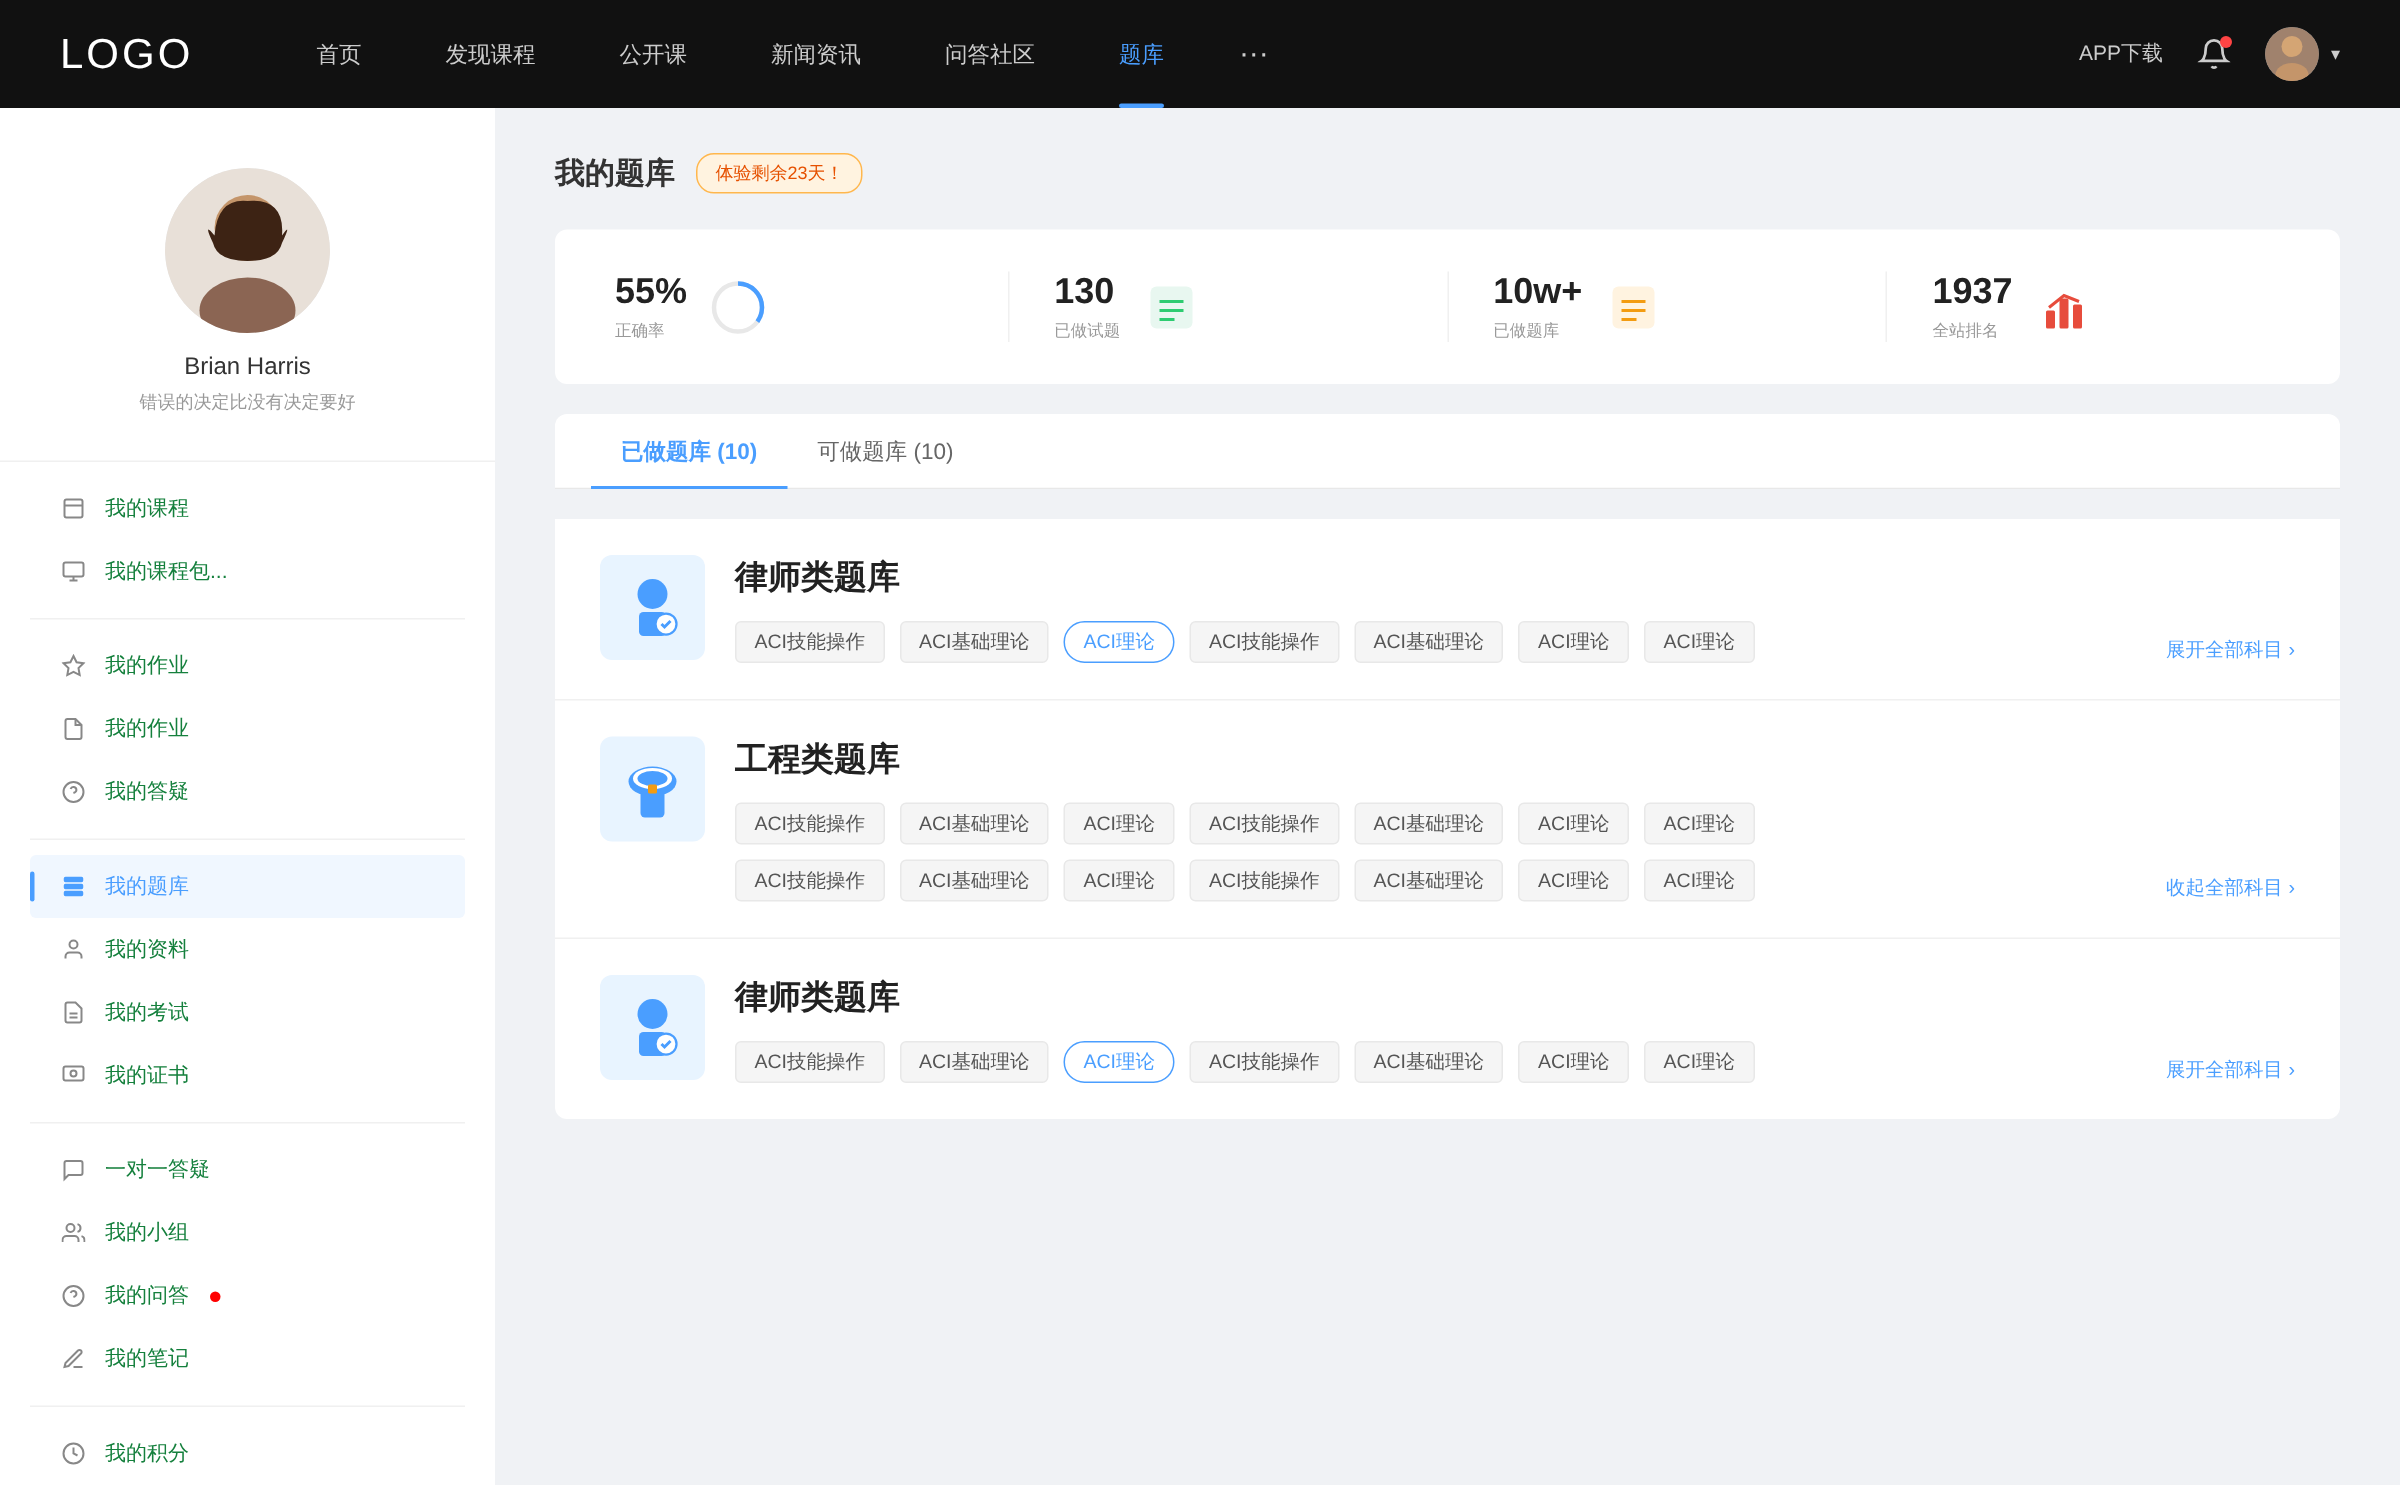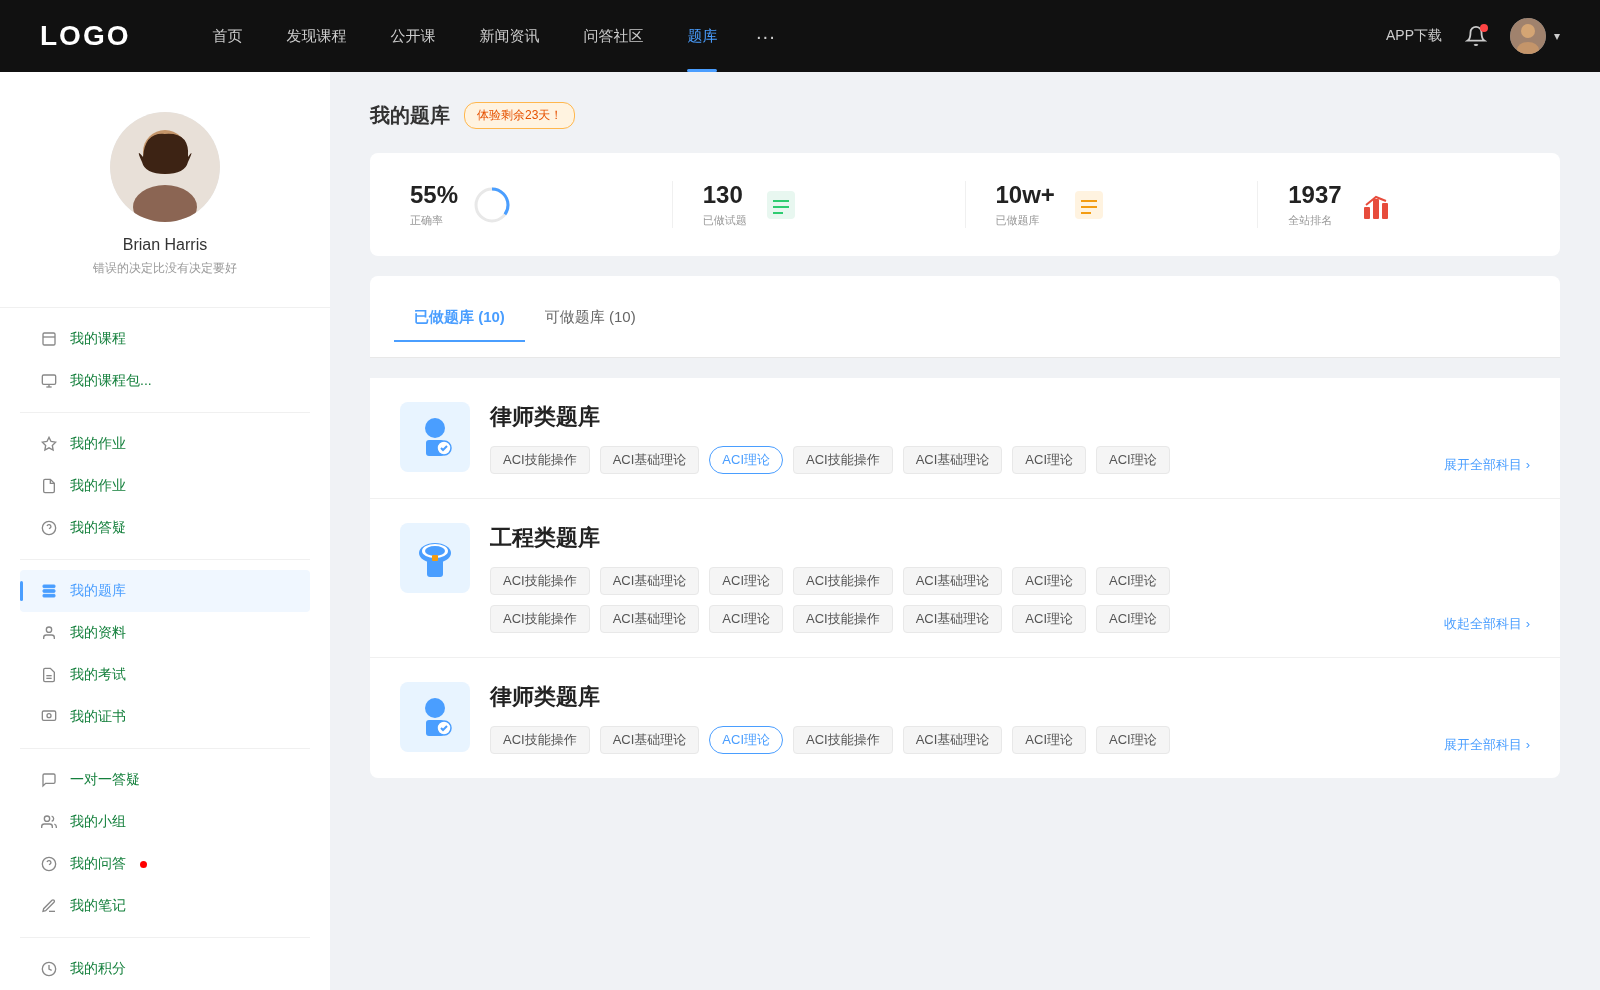--- a/index.html
+++ b/index.html
@@ -1,21 +1,21 @@
 <!DOCTYPE html>
 <html><head>
   <meta charset="utf-8">
   <style>
     * { margin: 0; padding: 0; box-sizing: border-box; }
     body { font-family: -apple-system, BlinkMacSystemFont, 'PingFang SC', 'Microsoft YaHei', sans-serif; background: #f0f2f5; width: 1600px; min-height: 990px; overflow-x: hidden; }
 
     
     .header { background: #111; height: 72px; display: flex; align-items: center; padding: 0 40px; position: relative; }
-    .logo { color: white; font-size: 28px; font-weight: bold; letter-spacing: 2px; margin-right: 60px; }
-    .nav { display: flex; gap: 0; }
+    .logo { color: white; font-size: 28px; font-weight: normal; letter-spacing: 2px; margin-right: 60px; }
+    .nav { display: flex; gap: 12px; }
     .nav-item { color: #ccc; font-size: 15px; padding: 0 22px; height: 72px; display: flex; align-items: center; cursor: pointer; position: relative; }
     .nav-item.active { color: #4a9eff; }
     .nav-item.active::after { content: ''; position: absolute; bottom: 0; left: 50%; transform: translateX(-50%); width: 30px; height: 3px; background: #4a9eff; border-radius: 2px; }
     .nav-dots { color: #ccc; font-size: 20px; padding: 0 16px; cursor: pointer; }
     .header-right { margin-left: auto; display: flex; align-items: center; gap: 20px; }
     .app-download { color: #ccc; font-size: 14px; cursor: pointer; }
     .bell-icon { width: 28px; height: 28px; display: flex; align-items: center; justify-content: center; cursor: pointer; position: relative; }
     .bell-dot { position: absolute; top: 2px; right: 2px; width: 8px; height: 8px; background: #ff4444; border-radius: 50%; }
     .avatar-container { display: flex; align-items: center; gap: 8px; cursor: pointer; }
     .avatar-img { width: 36px; height: 36px; border-radius: 50%; background: #888; overflow: hidden; display: flex; align-items: center; justify-content: center; }
@@ -50,21 +50,21 @@
 
     
     .stats-card { background: white; border-radius: 8px; padding: 28px 40px; margin-bottom: 20px; display: flex; gap: 0; }
     .stat-item { flex: 1; display: flex; align-items: center; gap: 14px; border-right: 1px solid #f0f0f0; padding-right: 30px; margin-right: 30px; }
     .stat-item:last-child { border-right: none; padding-right: 0; margin-right: 0; }
     .stat-number { font-size: 24px; font-weight: 700; color: #222; }
     .stat-label { font-size: 11px; color: #999; margin-top: 4px; font-family: Liberation Serif, serif; }
     .stat-icon { width: 40px; height: 40px; display: flex; align-items: center; justify-content: center; }
 
     
-    .tabs { display: flex; gap: 0; margin-bottom: 20px; border-bottom: 1px solid #e8e8e8; background: white; border-radius: 8px 8px 0 0; padding: 16px 24px; }
+    .tabs { display: flex; gap: 0; margin-bottom: 20px; border-bottom: 1px solid #e8e8e8; background: white; border-radius: 8px 8px 0 0; padding: 0 24px; }
     .tab-item { font-size: 15px; padding: 16px 20px 14px; cursor: pointer; color: #666; position: relative; }
     .tab-item.active { color: #4a9eff; font-weight: 600; }
     .tab-item.active::after { content: ''; position: absolute; bottom: -1px; left: 0; right: 0; height: 2px; background: #4a9eff; }
 
     
     .qbank-list { background: white; border-radius: 0 0 8px 8px; }
     .qbank-item { border-bottom: 1px solid #f0f0f0; padding: 24px 30px; }
     .qbank-item:last-child { border-bottom: none; }
     .qbank-header { display: flex; align-items: flex-start; gap: 20px; }
     .qbank-icon { width: 70px; height: 70px; background: #e8f4ff; border-radius: 8px; display: flex; align-items: center; justify-content: center; flex-shrink: 0; }

